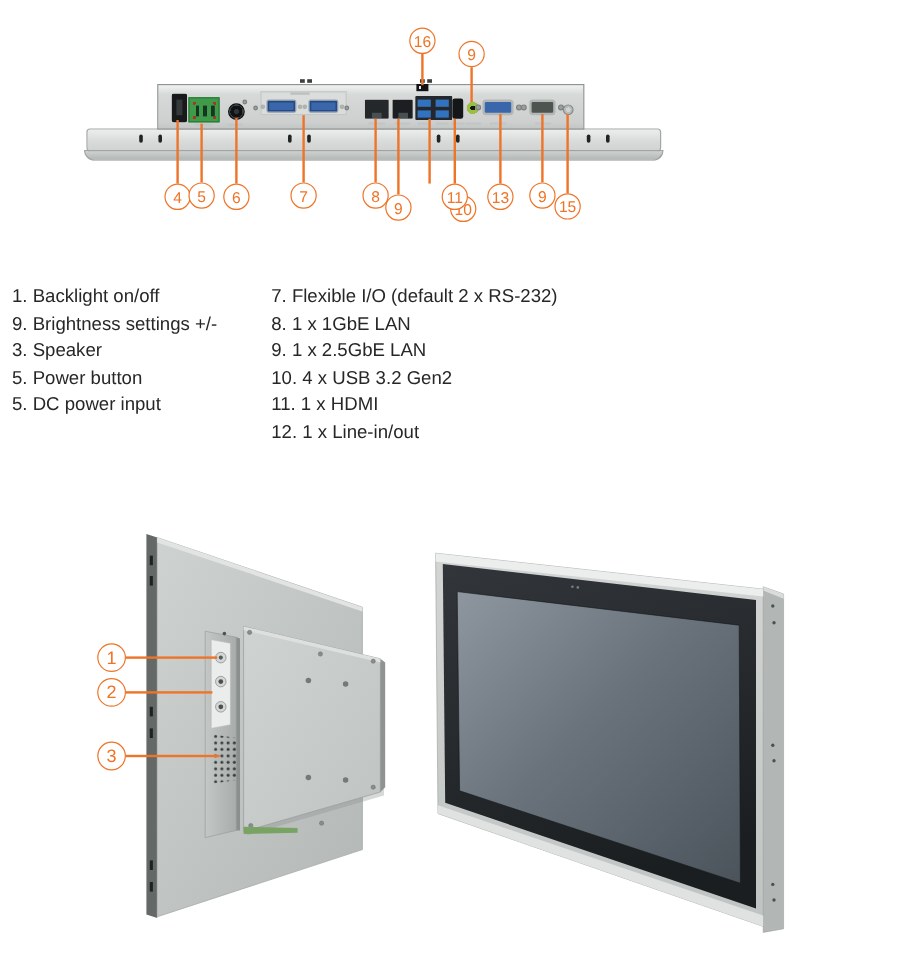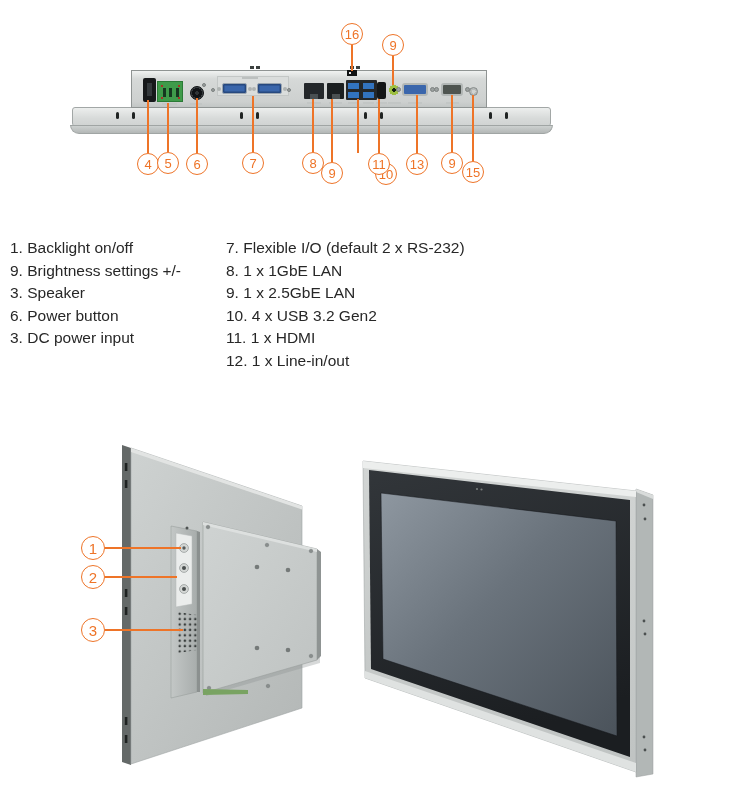--- a/index.html
+++ b/index.html
@@ -154,22 +154,22 @@
     <div class="co" style="left:368px;top:153px;">11</div>
     <div class="co" style="left:406px;top:153px;">13</div>
     <div class="co" style="left:441px;top:152px;">9</div>
     <div class="co" style="left:462px;top:161px;">15</div>
   </div>
 
   <div class="legend-col" style="left:10px;width:212px;">
     <div>1. Backlight on/off</div>
     <div>9. Brightness settings +/-</div>
     <div>3. Speaker</div>
-    <div>6. Power button</div>
-    <div>3. DC power input</div>
+    <div>5. Power button</div>
+    <div>5. DC power input</div>
   </div>
   <div class="legend-col" style="left:226px;width:268px;">
     <div>7. Flexible I/O (default 2 x RS-232)</div>
     <div>8. 1 x 1GbE LAN</div>
     <div>9. 1 x 2.5GbE LAN</div>
     <div>10. 4 x USB 3.2 Gen2</div>
     <div>11. 1 x HDMI</div>
     <div>12. 1 x Line-in/out</div>
   </div>
 

